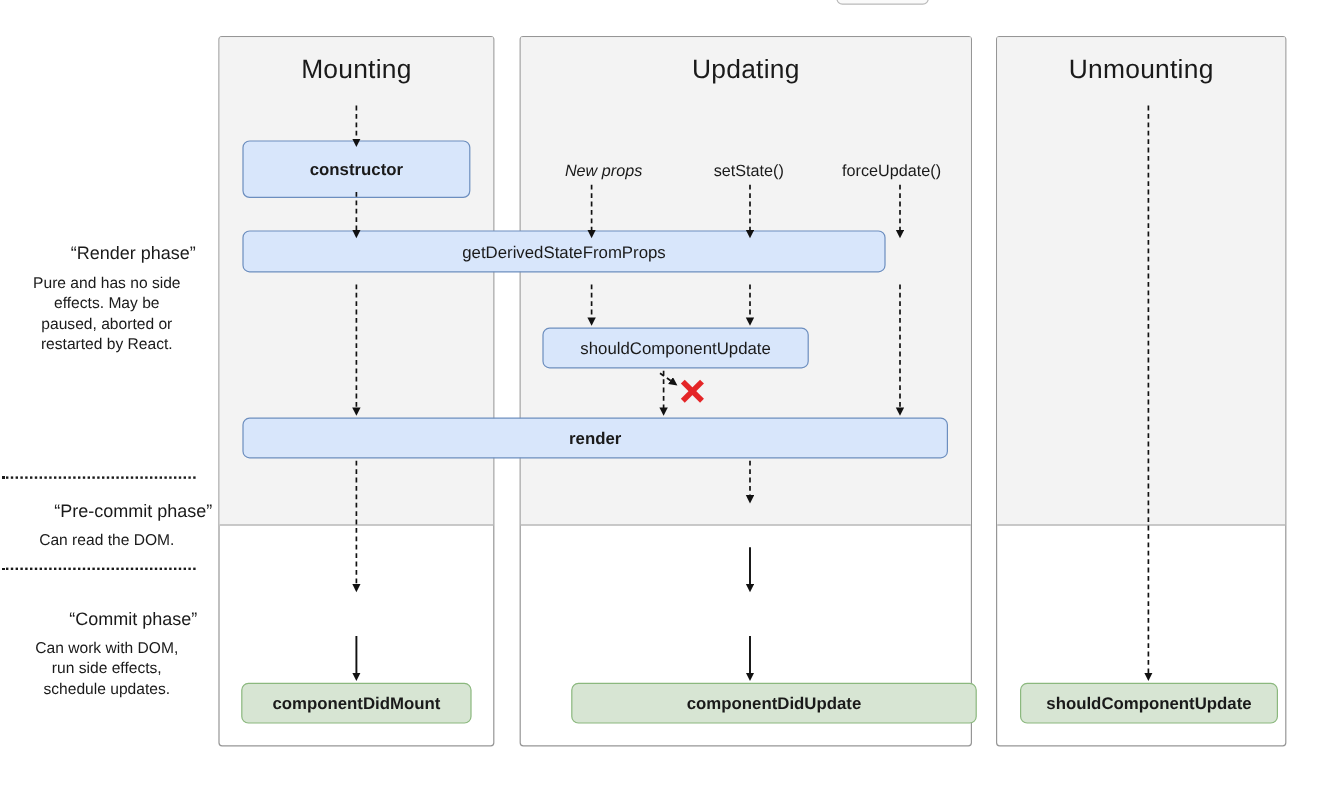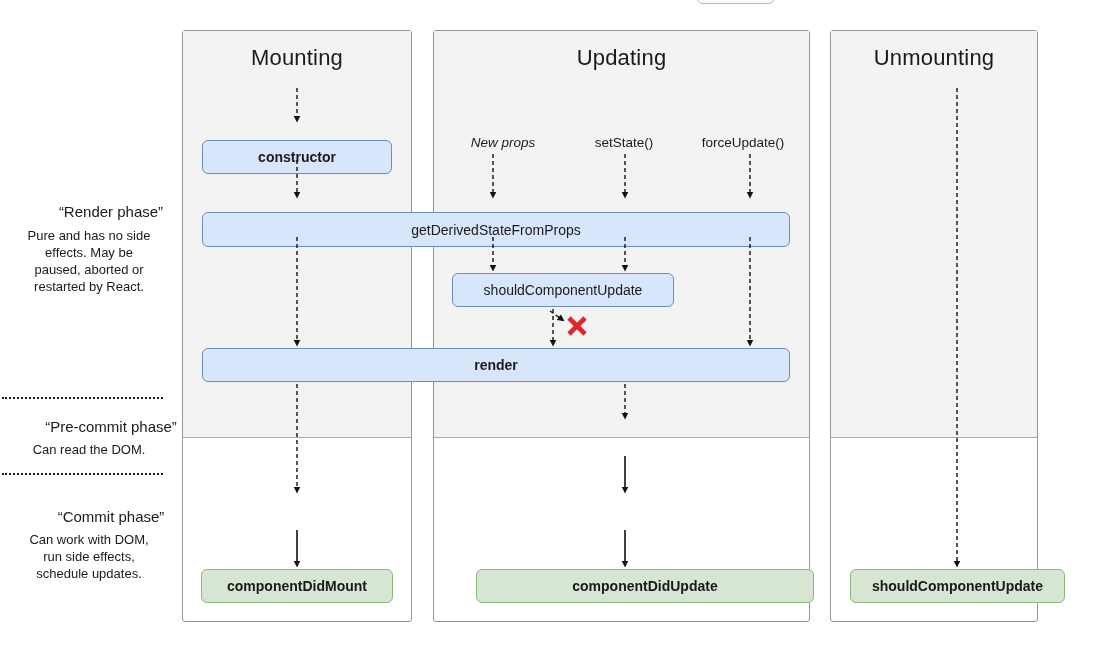--- a/index.html
+++ b/index.html
@@ -86,33 +86,33 @@
   </div>
 
   <div class="card" style="left:182px; width:230px">
     <div class="render-bg"></div>
     <div class="col-title">Mounting</div>
   </div>
   <div class="card" style="left:433px; width:377px">
     <div class="render-bg"></div>
     <div class="col-title">Updating</div>
   </div>
-  <div class="card" style="left:830px; width:208px">
+  <div class="card" style="left:830px; width:242px">
     <div class="render-bg"></div>
     <div class="col-title">Unmounting</div>
   </div>
 
   <div class="trigger italic" style="left:503px">New props</div>
   <div class="trigger" style="left:624px">setState()</div>
   <div class="trigger" style="left:743px">forceUpdate()</div>
 
-  <div class="box blue bold" style="left:202px; top:140px; width:190px; height:34px">
+  <div class="box blue bold" style="left:202px; top:117px; width:190px; height:48px">
     <span>constructor</span>
   </div>
-  <div class="box blue" style="left:202px; top:212px; width:588px; height:35px">
+  <div class="box blue" style="left:202px; top:192px; width:536px; height:35px">
     <span>getDerivedStateFromProps</span>
   </div>
   <div class="box blue" style="left:452px; top:273px; width:222px; height:34px">
     <span>shouldComponentUpdate</span>
   </div>
   <div class="box blue bold" style="left:202px; top:348px; width:588px; height:34px">
     <span>render</span>
   </div>
   <div class="box green bold" style="left:201px; top:569px; width:192px; height:34px">
     <span>componentDidMount</span>

